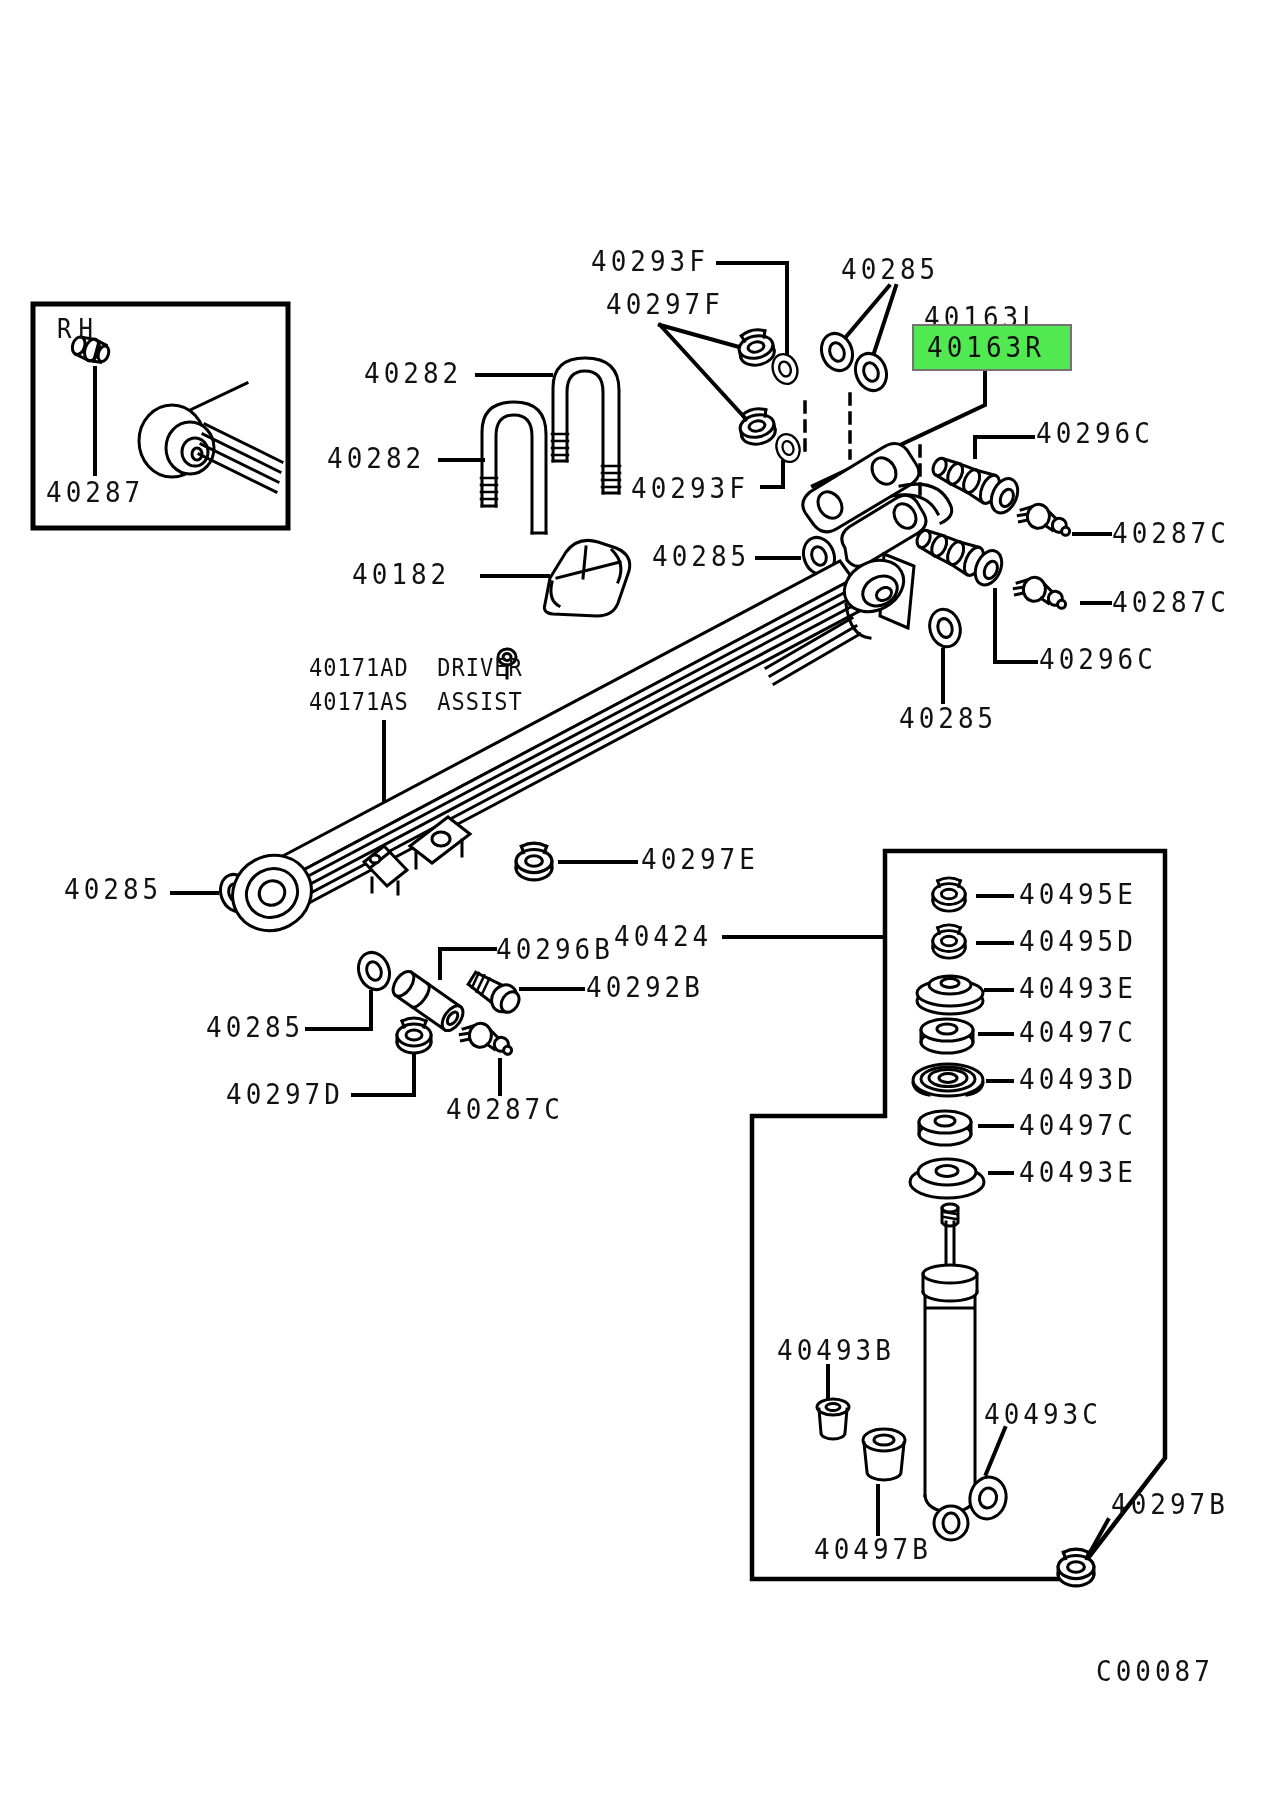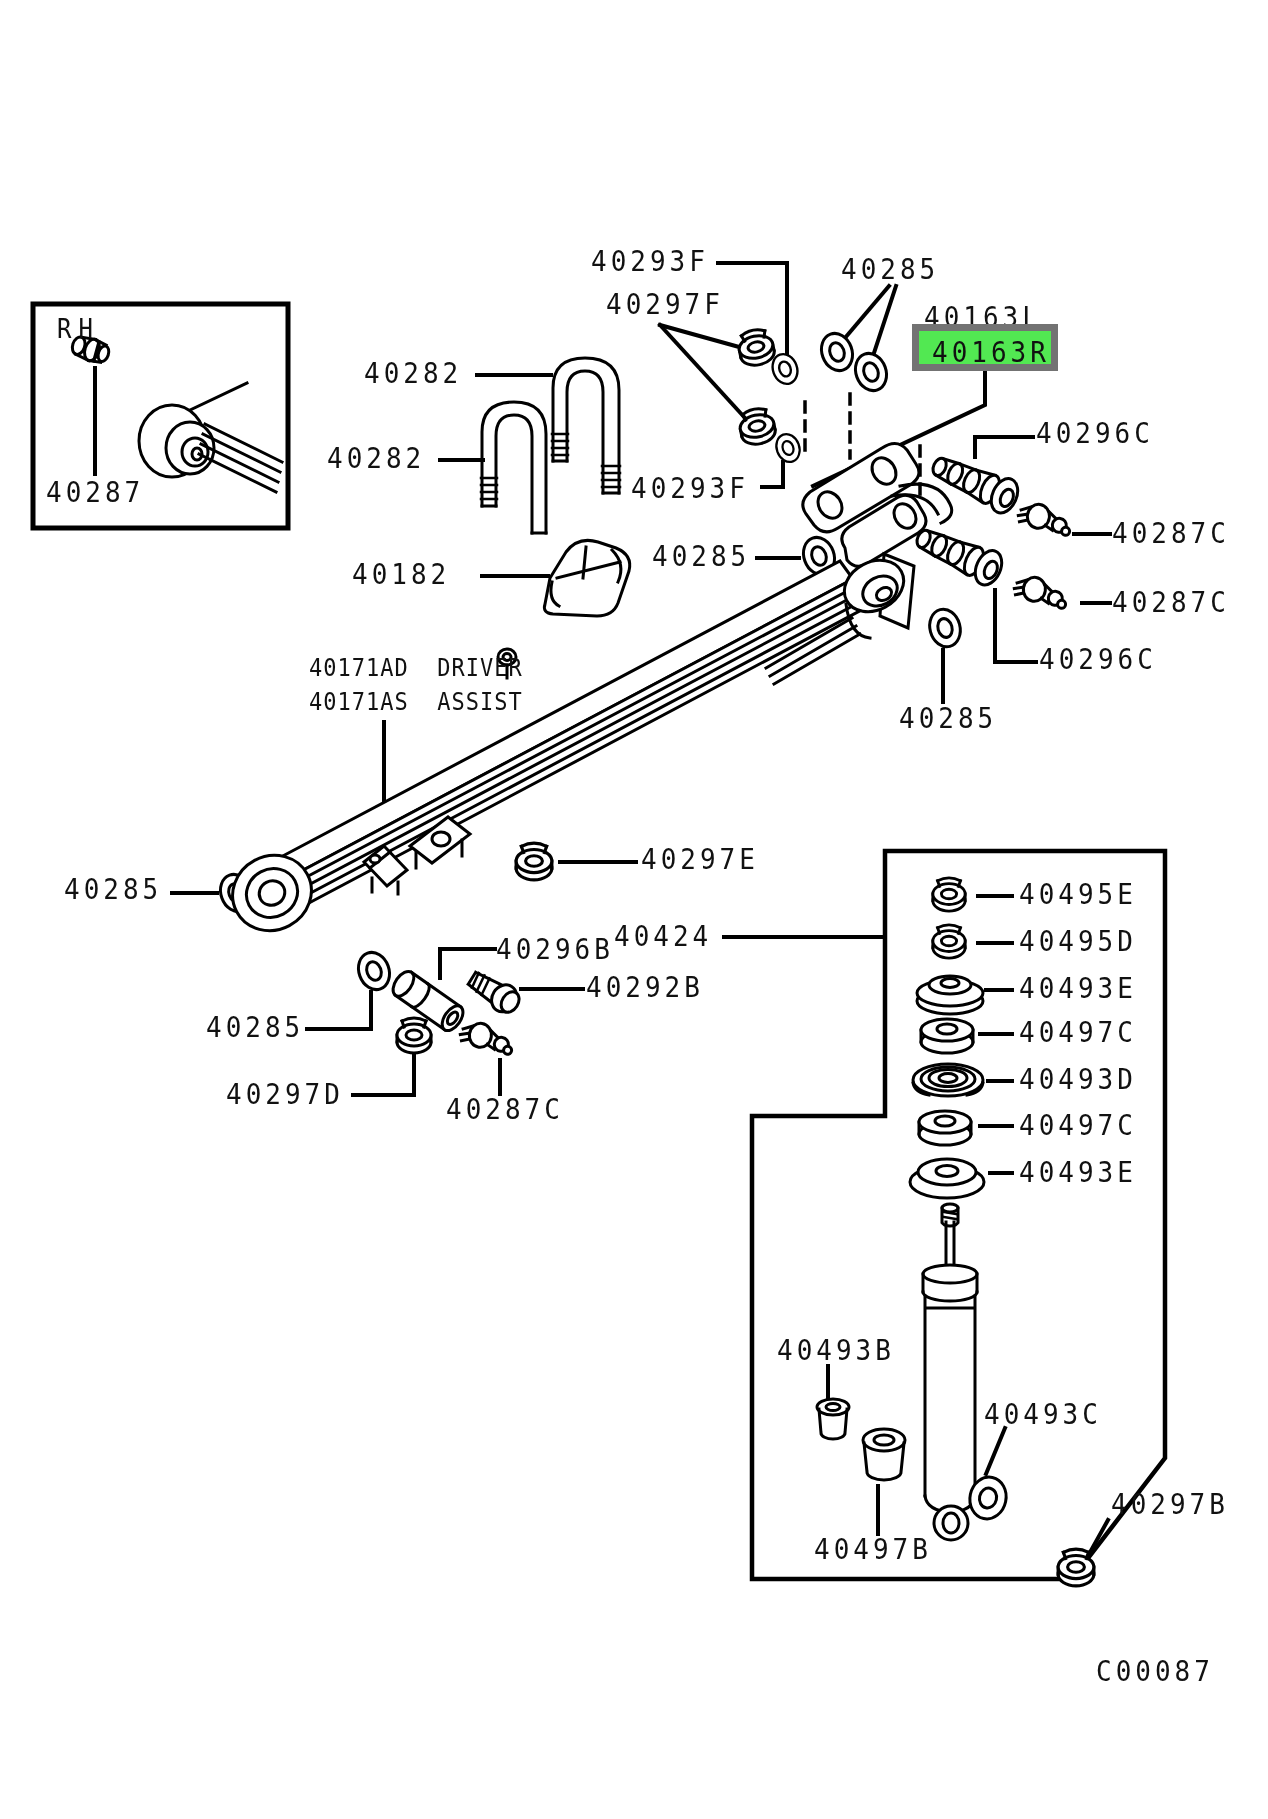--- a/index.html
+++ b/index.html
@@ -11,22 +11,22 @@
   }
   #art { position:absolute; left:0; top:0; z-index:0; }
   .lbl {
     position:absolute; z-index:1; white-space:pre;
     font-size:26px; letter-spacing:4px; line-height:1;
     transform:scaleY(1.12); transform-origin:0 0; color:#111;
   }
   .lbl.sm { font-size:22px; letter-spacing:1px; }
   .lbl.rh { font-size:24px; letter-spacing:7px; }
   .hl {
-    position:absolute; z-index:2; left:912px; top:308px; width:146px; height:47px;
-    background:#52e852; border:7px solid #737373; box-sizing:border-box;
+    position:absolute; z-index:2; left:912px; top:308px; width:160px; height:47px;
+    background:#52e852; border:2px solid #737373; box-sizing:border-box;
   }
   .hl .lbl { position:absolute; left:13px; top:6px; z-index:3; }
   .under { z-index:1; }
 </style>
 </head>
 <body>
 
 <div id="stage">
 
 <svg id="art" width="1268" height="1819" viewBox="0 0 1268 1819">

